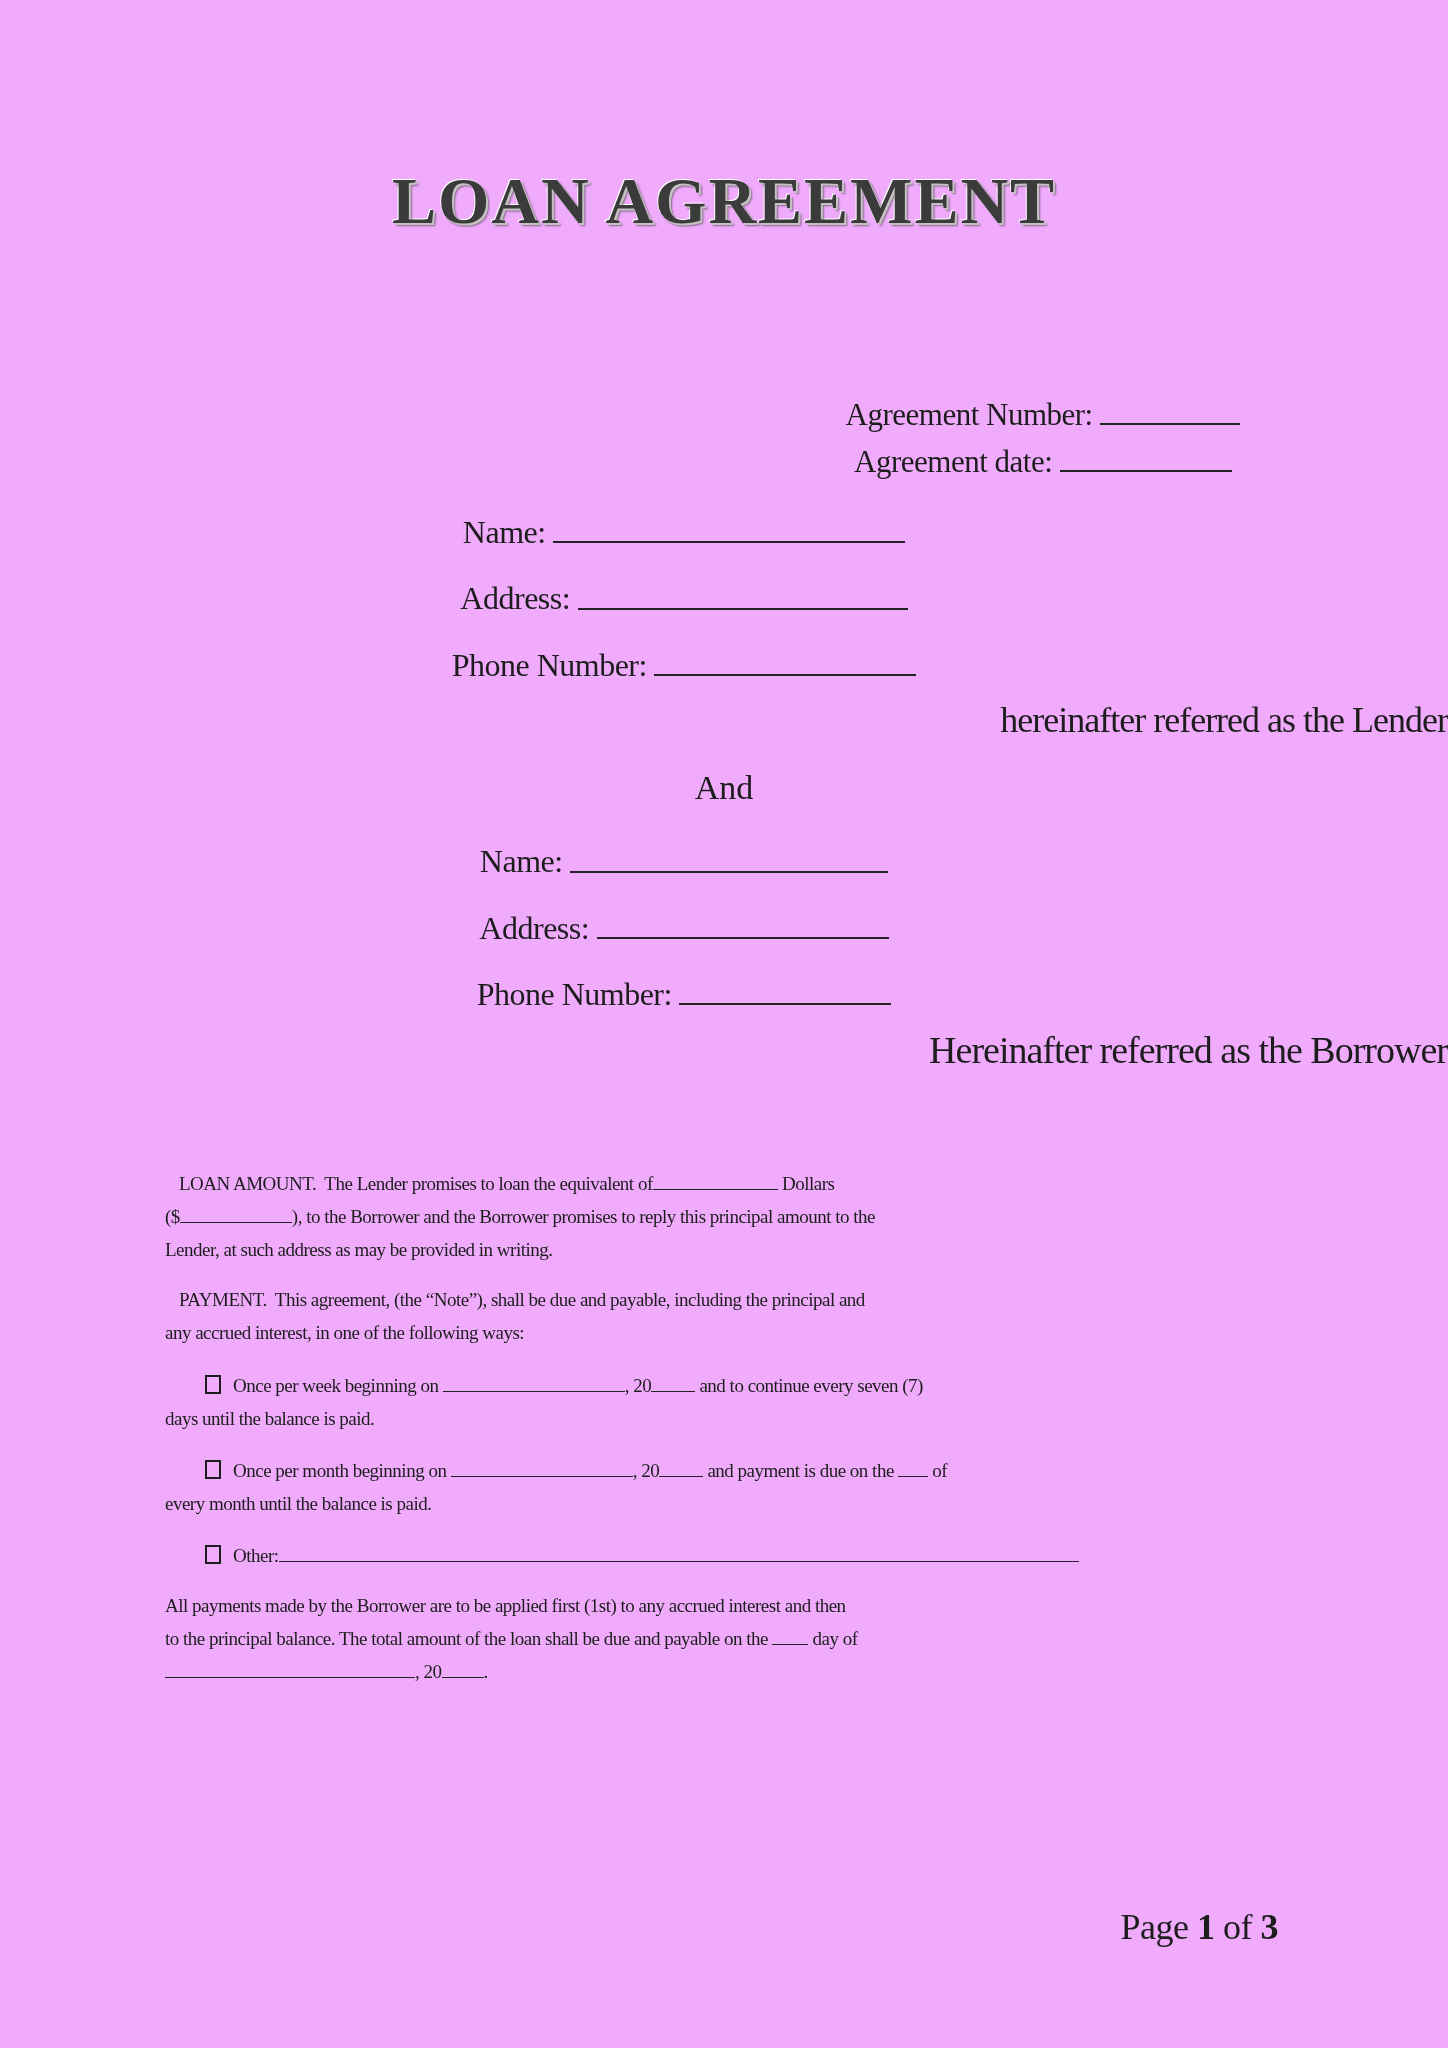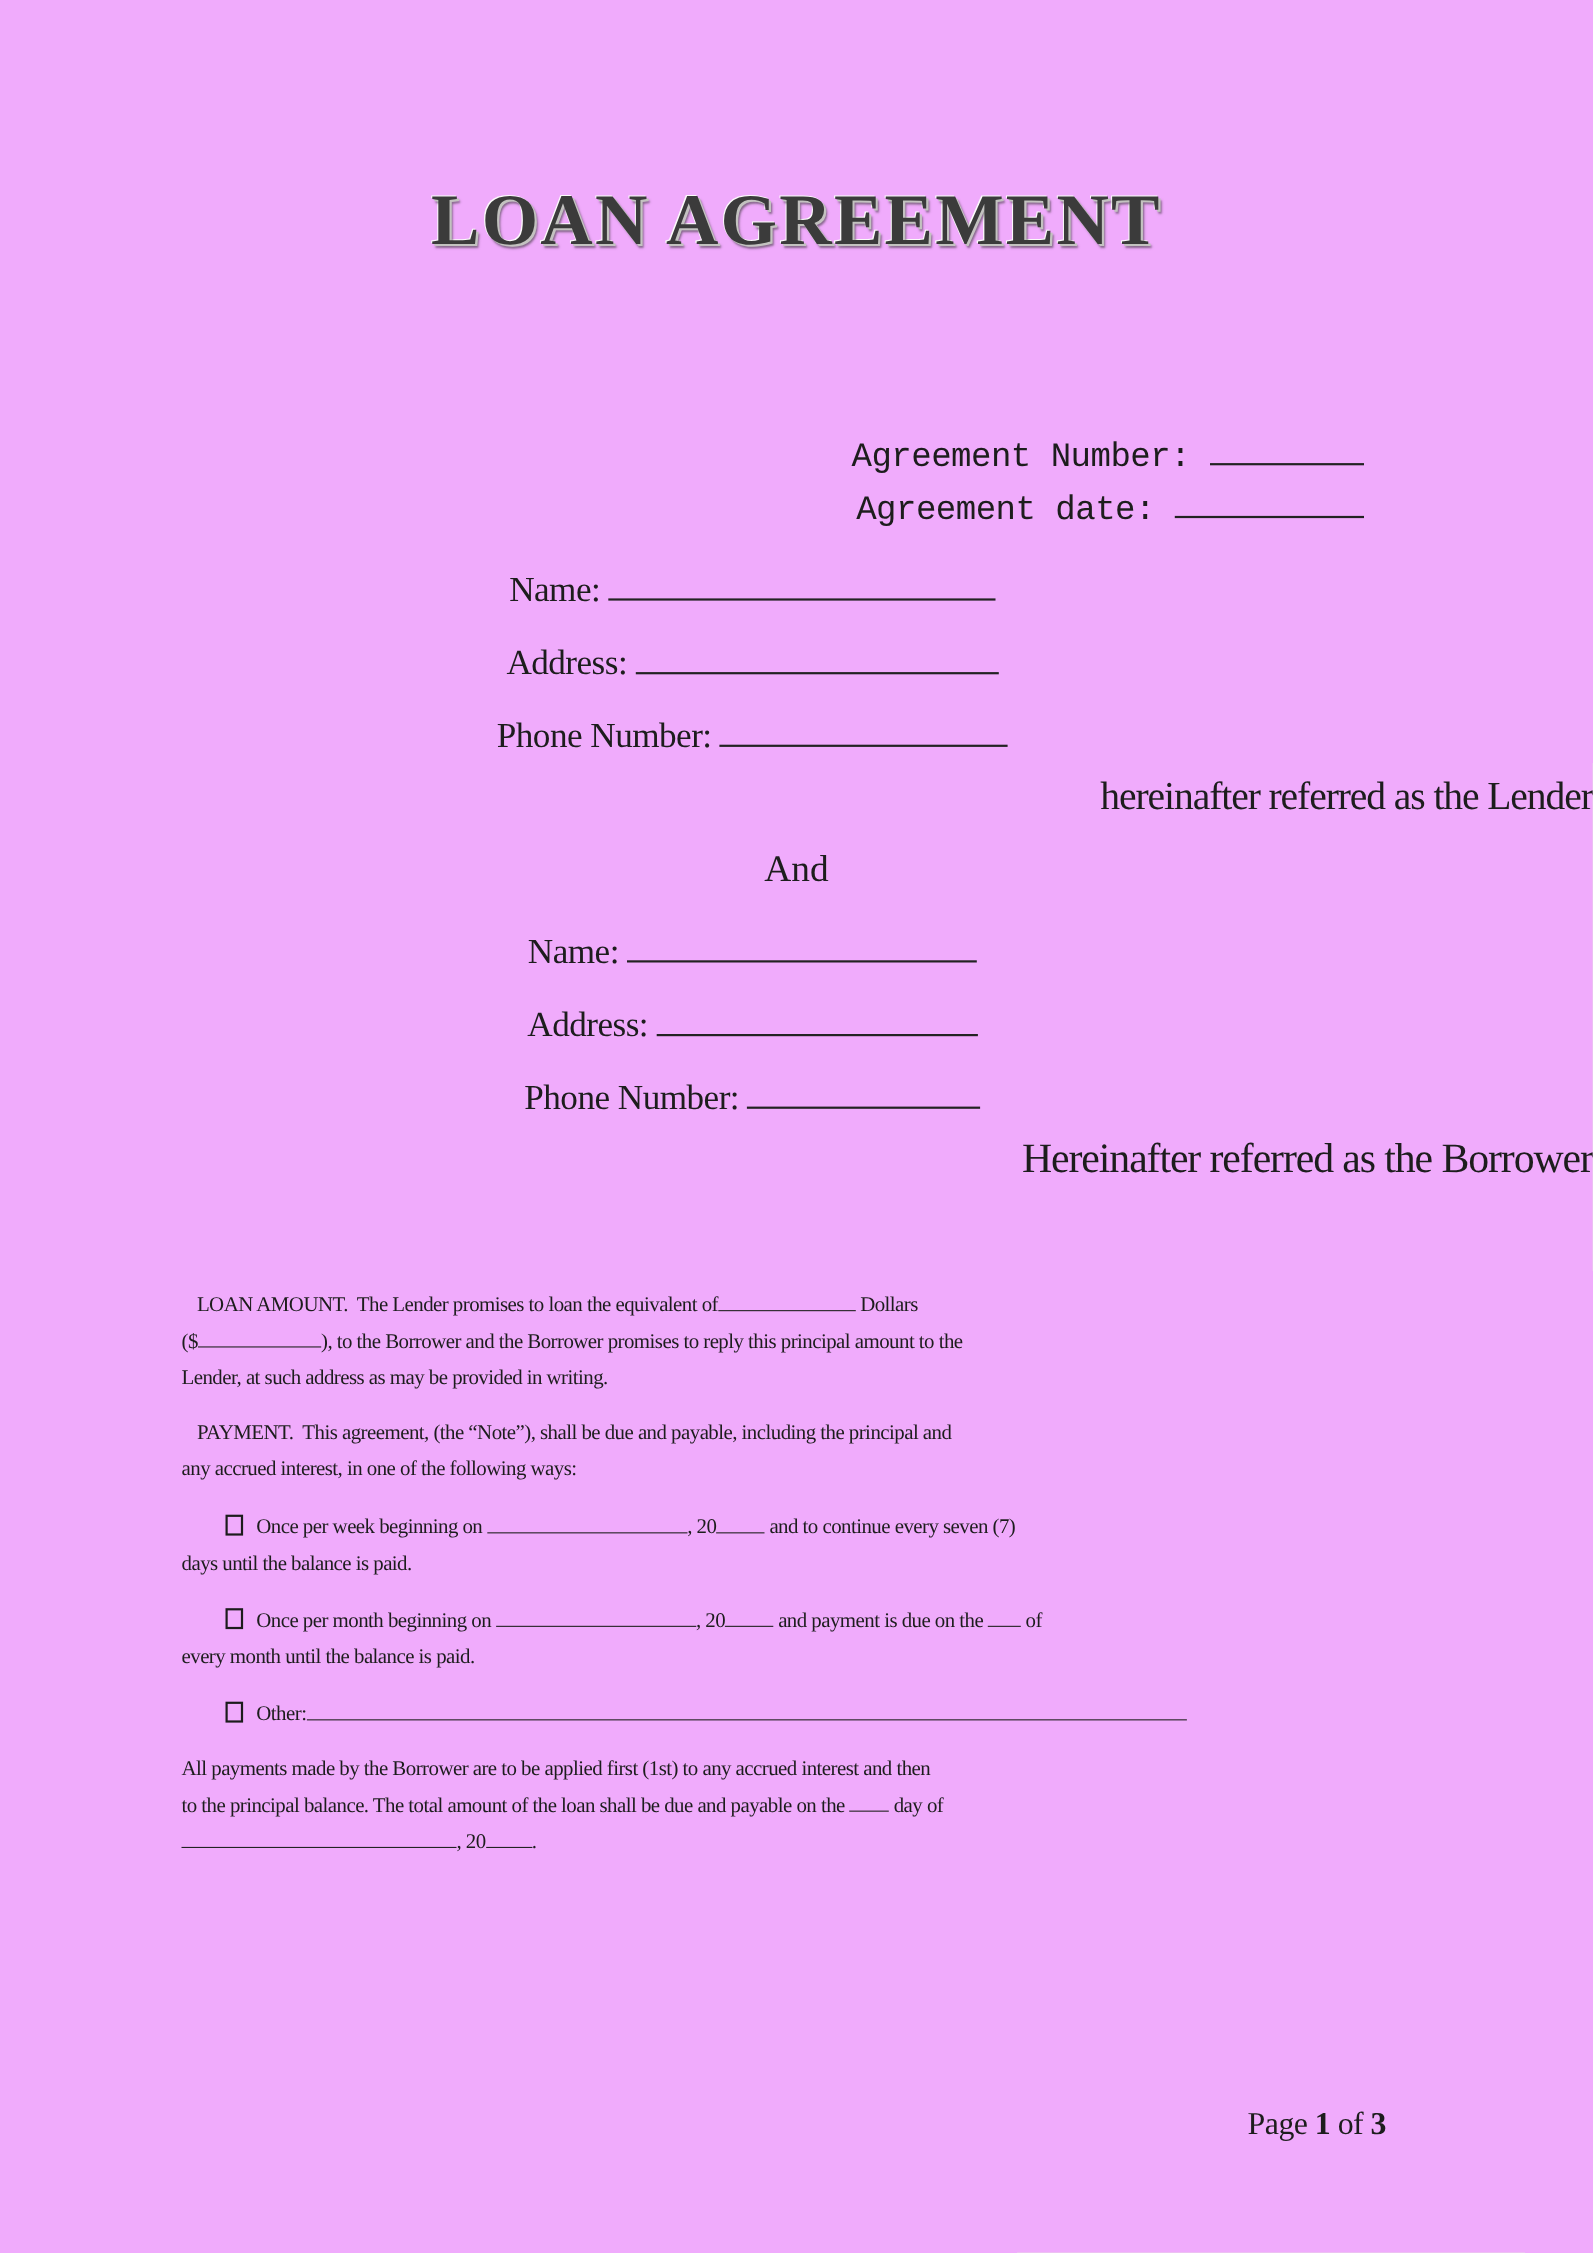--- a/index.html
+++ b/index.html
@@ -7,22 +7,22 @@
     position:relative; width:1448px; height:2048px; margin:0 auto;
     background:#f0abfc; overflow:hidden; box-sizing:border-box;
     font-family:"Liberation Serif", serif; color:#1d1d1d;
   }
   .doc-title {
     margin:168px 0 0 0; text-align:center; line-height:1;
     font-size:66px; font-weight:bold; letter-spacing:2px; color:#3b3b3b;
     text-shadow: 2px 2px 0 #c3c2c0, 3px 3px 2px rgba(50,50,50,0.55), -1px -1px 0 #fbfbfa;
   }
   .agreement-meta {
-    margin:158px 208px 0 auto; width:fit-content; text-align:right;
-    font-size:31px; line-height:1.5; letter-spacing:-0.5px;font-family:Liberation Mono, monospace;
+    margin:158px 208px 0 auto; width:fit-content; text-align:center;
+    font-size:31px; line-height:1.5; letter-spacing:-0.5px;
   }
   .blank {
     display:inline-block; height:0.95em; border-bottom:2px solid #222;
     vertical-align:baseline;
   }
   .blank.thin { border-bottom-width:1.8px; }
   .intro-heading {
     margin-top:100px; text-align:center; font-size:46px; letter-spacing:-1.5px;
     line-height:1.15;
   }
@@ -42,21 +42,21 @@
   .p-loan   { margin-top:94px; text-indent:14px; }
   .p-pay    { margin-top:17px; text-indent:14px; }
   .p-opt    { margin-top:20px; text-indent:40px; }
   .p-opt2   { margin-top:19px; text-indent:40px; }
   .p-app    { margin-top:17px; text-indent:0; }
   .checkbox {
     display:inline-block; width:16px; height:19px; border:2px solid #1c1c1c;
     vertical-align:-2px; margin-right:12px; background:transparent; box-sizing:border-box;
   }
   .footer {
-    position:absolute; right:188px; bottom:100px; font-size:29px; letter-spacing:-0.5px;
+    position:absolute; right:170px; bottom:100px; font-size:36px; letter-spacing:-0.5px;
   }
   .footer b { font-weight:bold; }
 </style>
 </head>
 <body>
 
 <div class="page">
 
   <h1 class="doc-title">LOAN AGREEMENT</h1>
 

